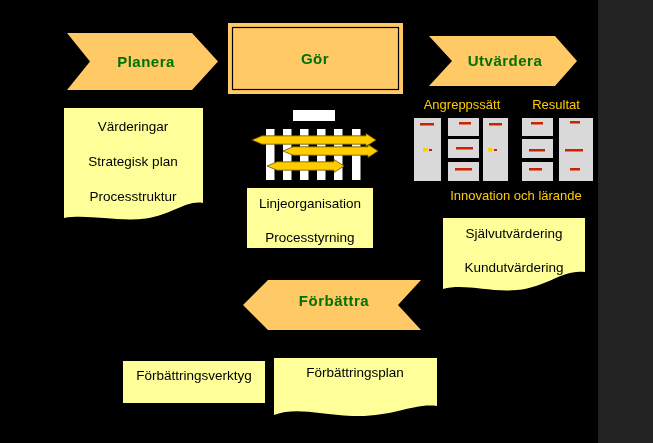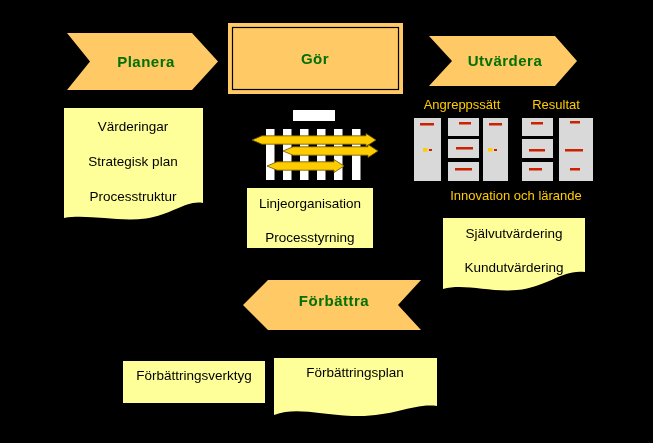--- a/index.html
+++ b/index.html
@@ -1,18 +1,18 @@
 <!DOCTYPE html>
 <html><head>
 <meta charset="utf-8">
 <style>
   html,body{margin:0;padding:0;background:#222;}
   .stage{
     position:relative;
-    width:653px;height:443px;
+    width:598px;height:443px;
     background:#000;
     overflow:hidden;
     font-family:"Liberation Sans", sans-serif;
   }
   svg{position:absolute;left:0;top:0;}
   text{font-family:"Liberation Sans", sans-serif;}
   .heading-green{
     fill:#007000;
     font-size:15px;
     font-weight:bold;

